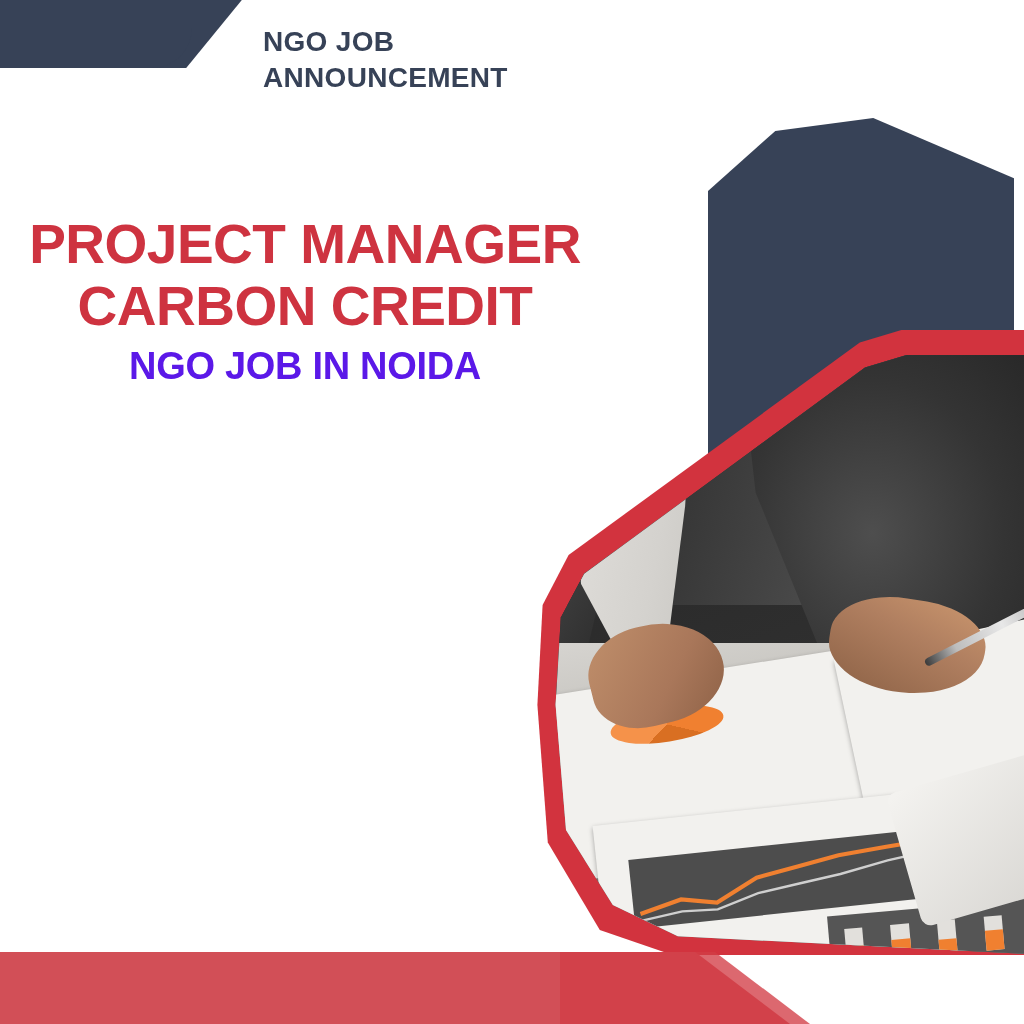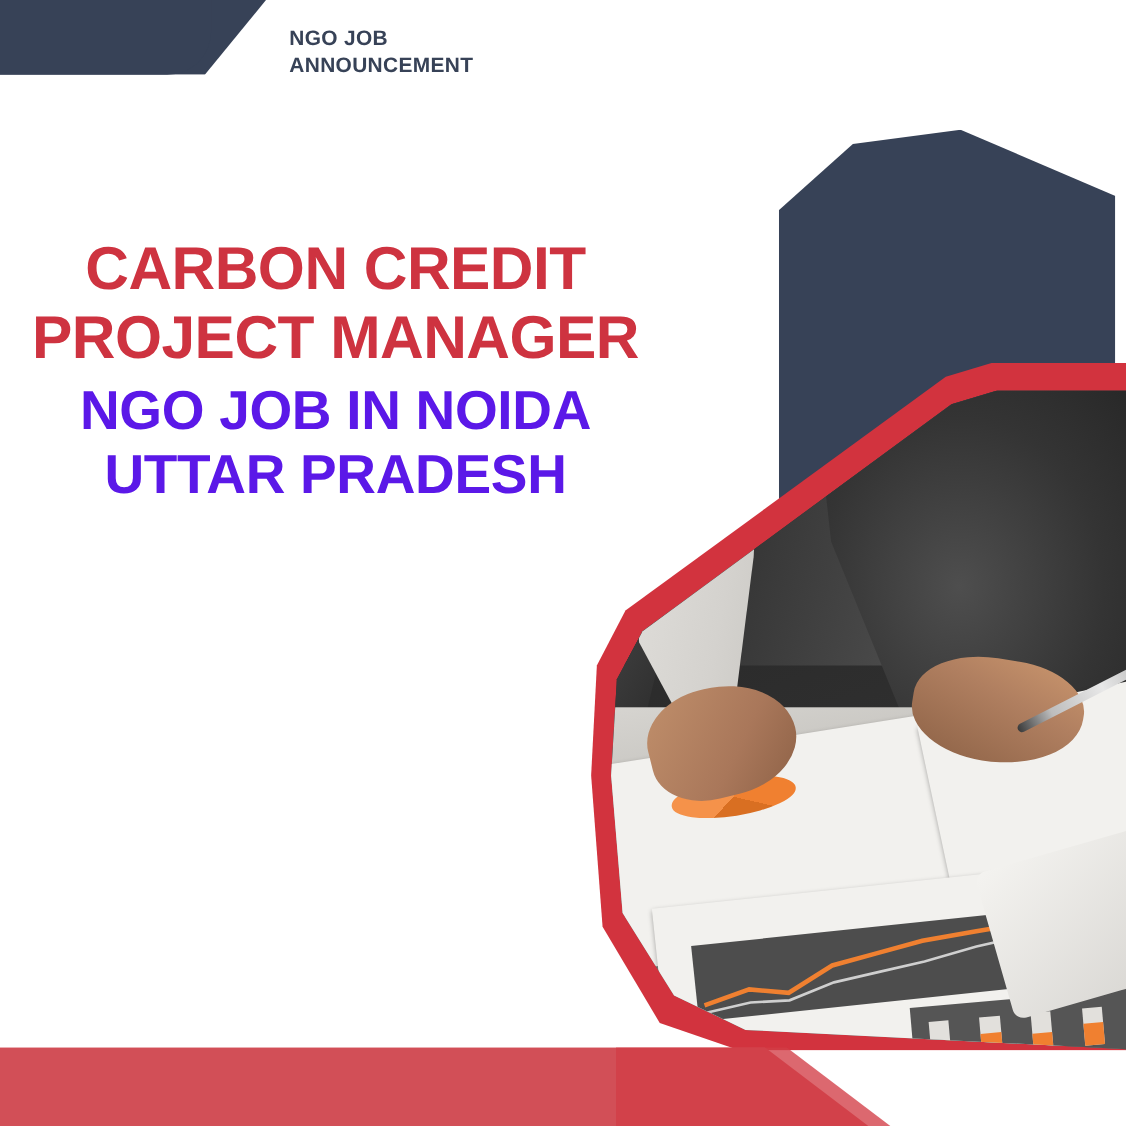--- a/index.html
+++ b/index.html
@@ -41,21 +41,21 @@
     border-bottom-right-radius: 40px;
   }
 
   
   .header-title {
     position: absolute;
     left: 263px;
     top: 24px;
     width: 420px;
     color: var(--navy);
-    font-size: 19px;
+    font-size: 28px;
     font-weight: bold;
     line-height: 1.28;
     letter-spacing: 0.3px;
     text-transform: uppercase;
   }
 
   
   .navy-hex {
     position: absolute;
     left: 708px;
@@ -217,21 +217,21 @@
   .hl-red {
     color: var(--title-red);
     font-size: 55px;
     font-weight: bold;
     line-height: 1.12;
     letter-spacing: -0.5px;
     text-transform: uppercase;
   }
   .hl-purple {
     color: var(--title-purple);
-    font-size: 50px;
+    font-size: 38px;
     font-weight: bold;
     line-height: 1.15;
     letter-spacing: -0.3px;
     text-transform: uppercase;
     margin-top: 8px;
   }
 
   
   .bottom-band {
     position: absolute;
@@ -315,25 +315,24 @@
 
       <div class="ph-hand-l"></div>
       <div class="ph-hand-r"></div>
       <div class="ph-pen"></div>
       <div class="calc"></div>
     </div>
   </div>
 
   <div class="headline">
     <div class="hl-red">
+      <div>PROJECT MANAGER</div>
       <div>CARBON CREDIT</div>
-      <div>PROJECT MANAGER</div>
     </div>
     <div class="hl-purple">
       <div>NGO JOB IN NOIDA</div>
-      <div>UTTAR PRADESH</div>
     </div>
   </div>
 
   <div class="bottom-band"></div>
   <div class="bottom-band-overlay"></div>
 
 </div>
 
 </body></html>

